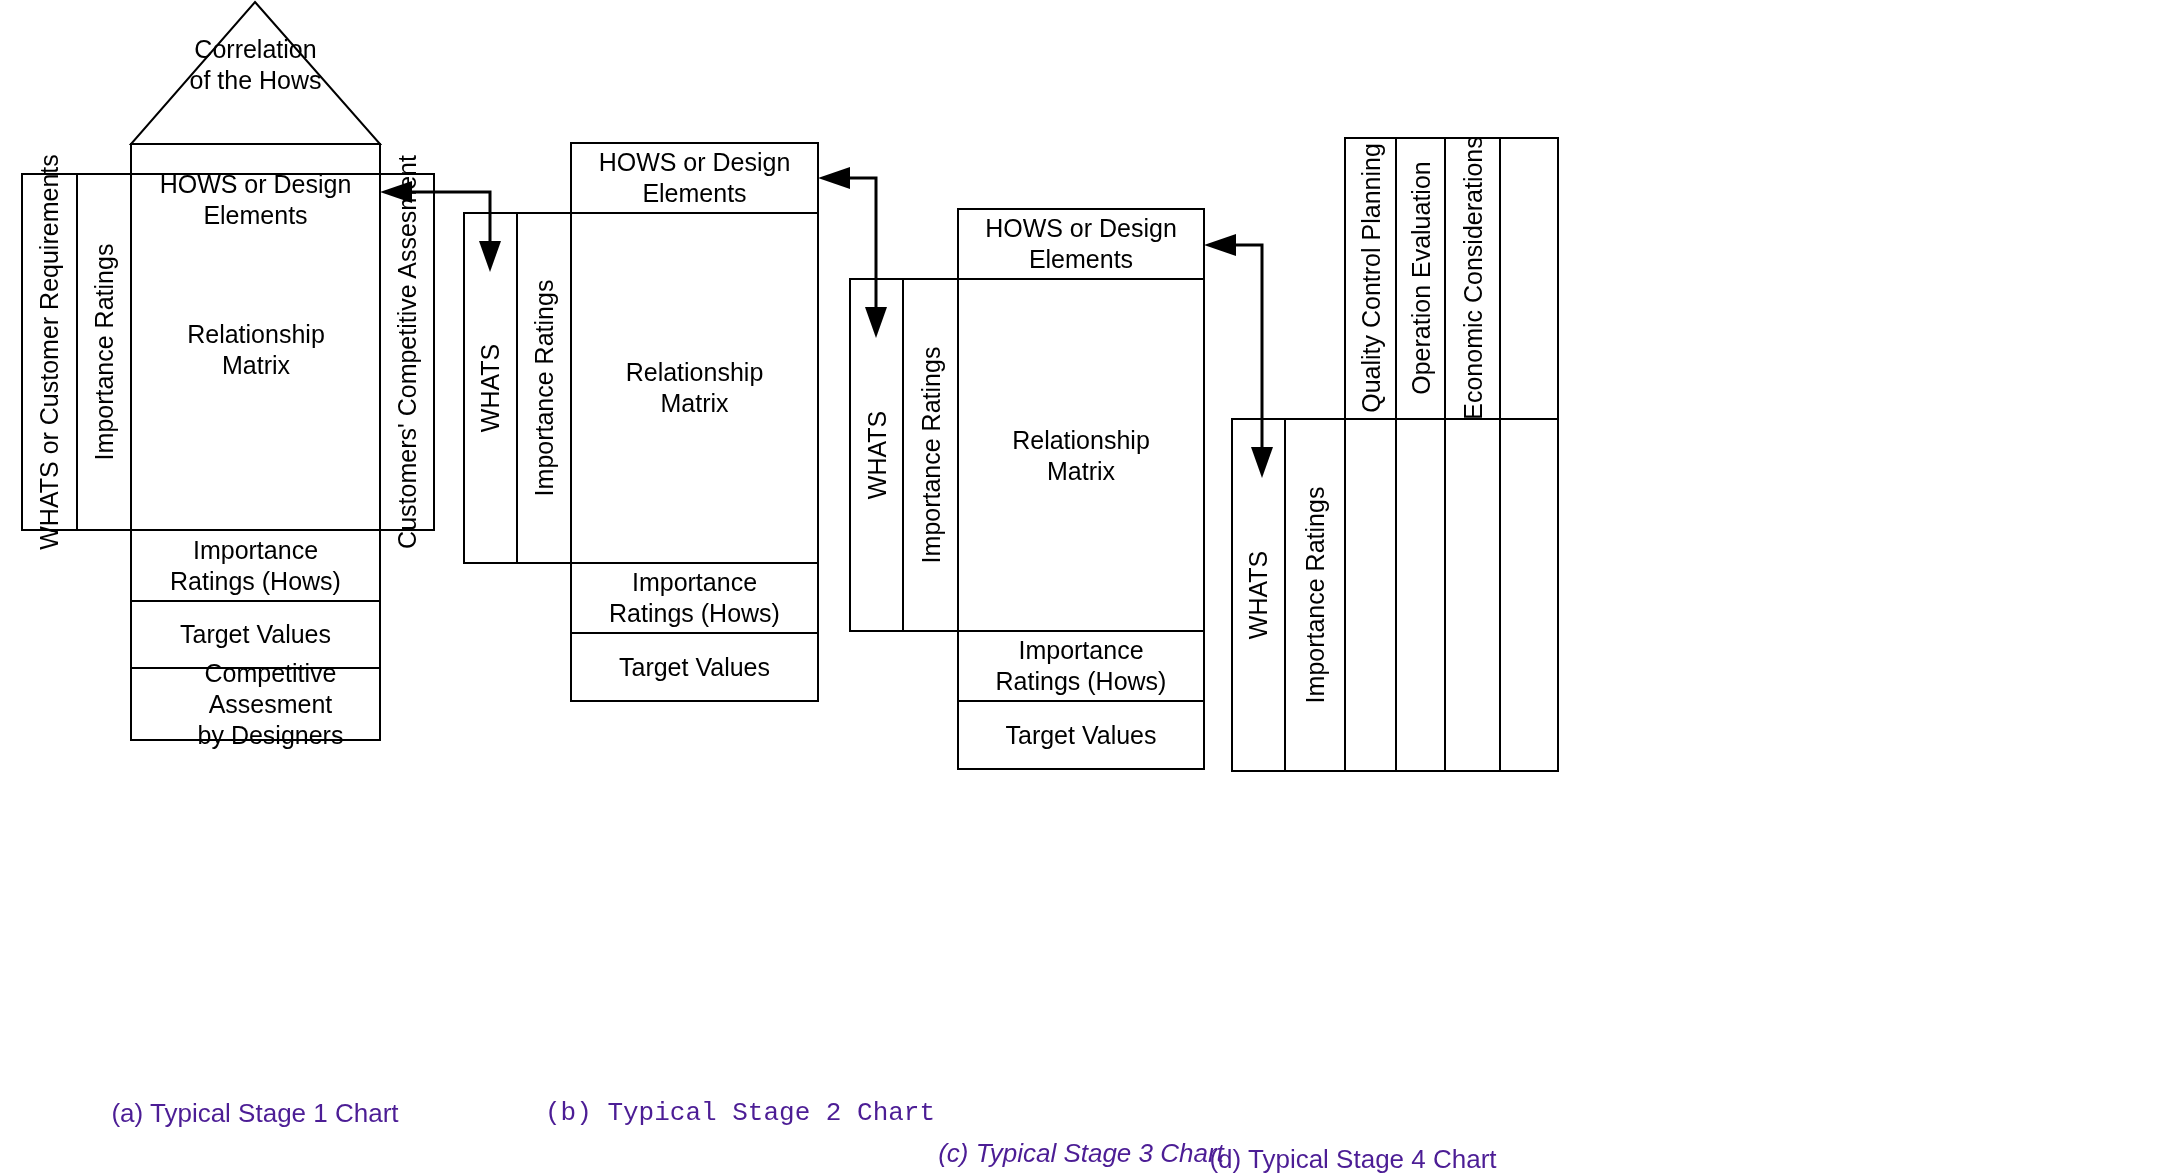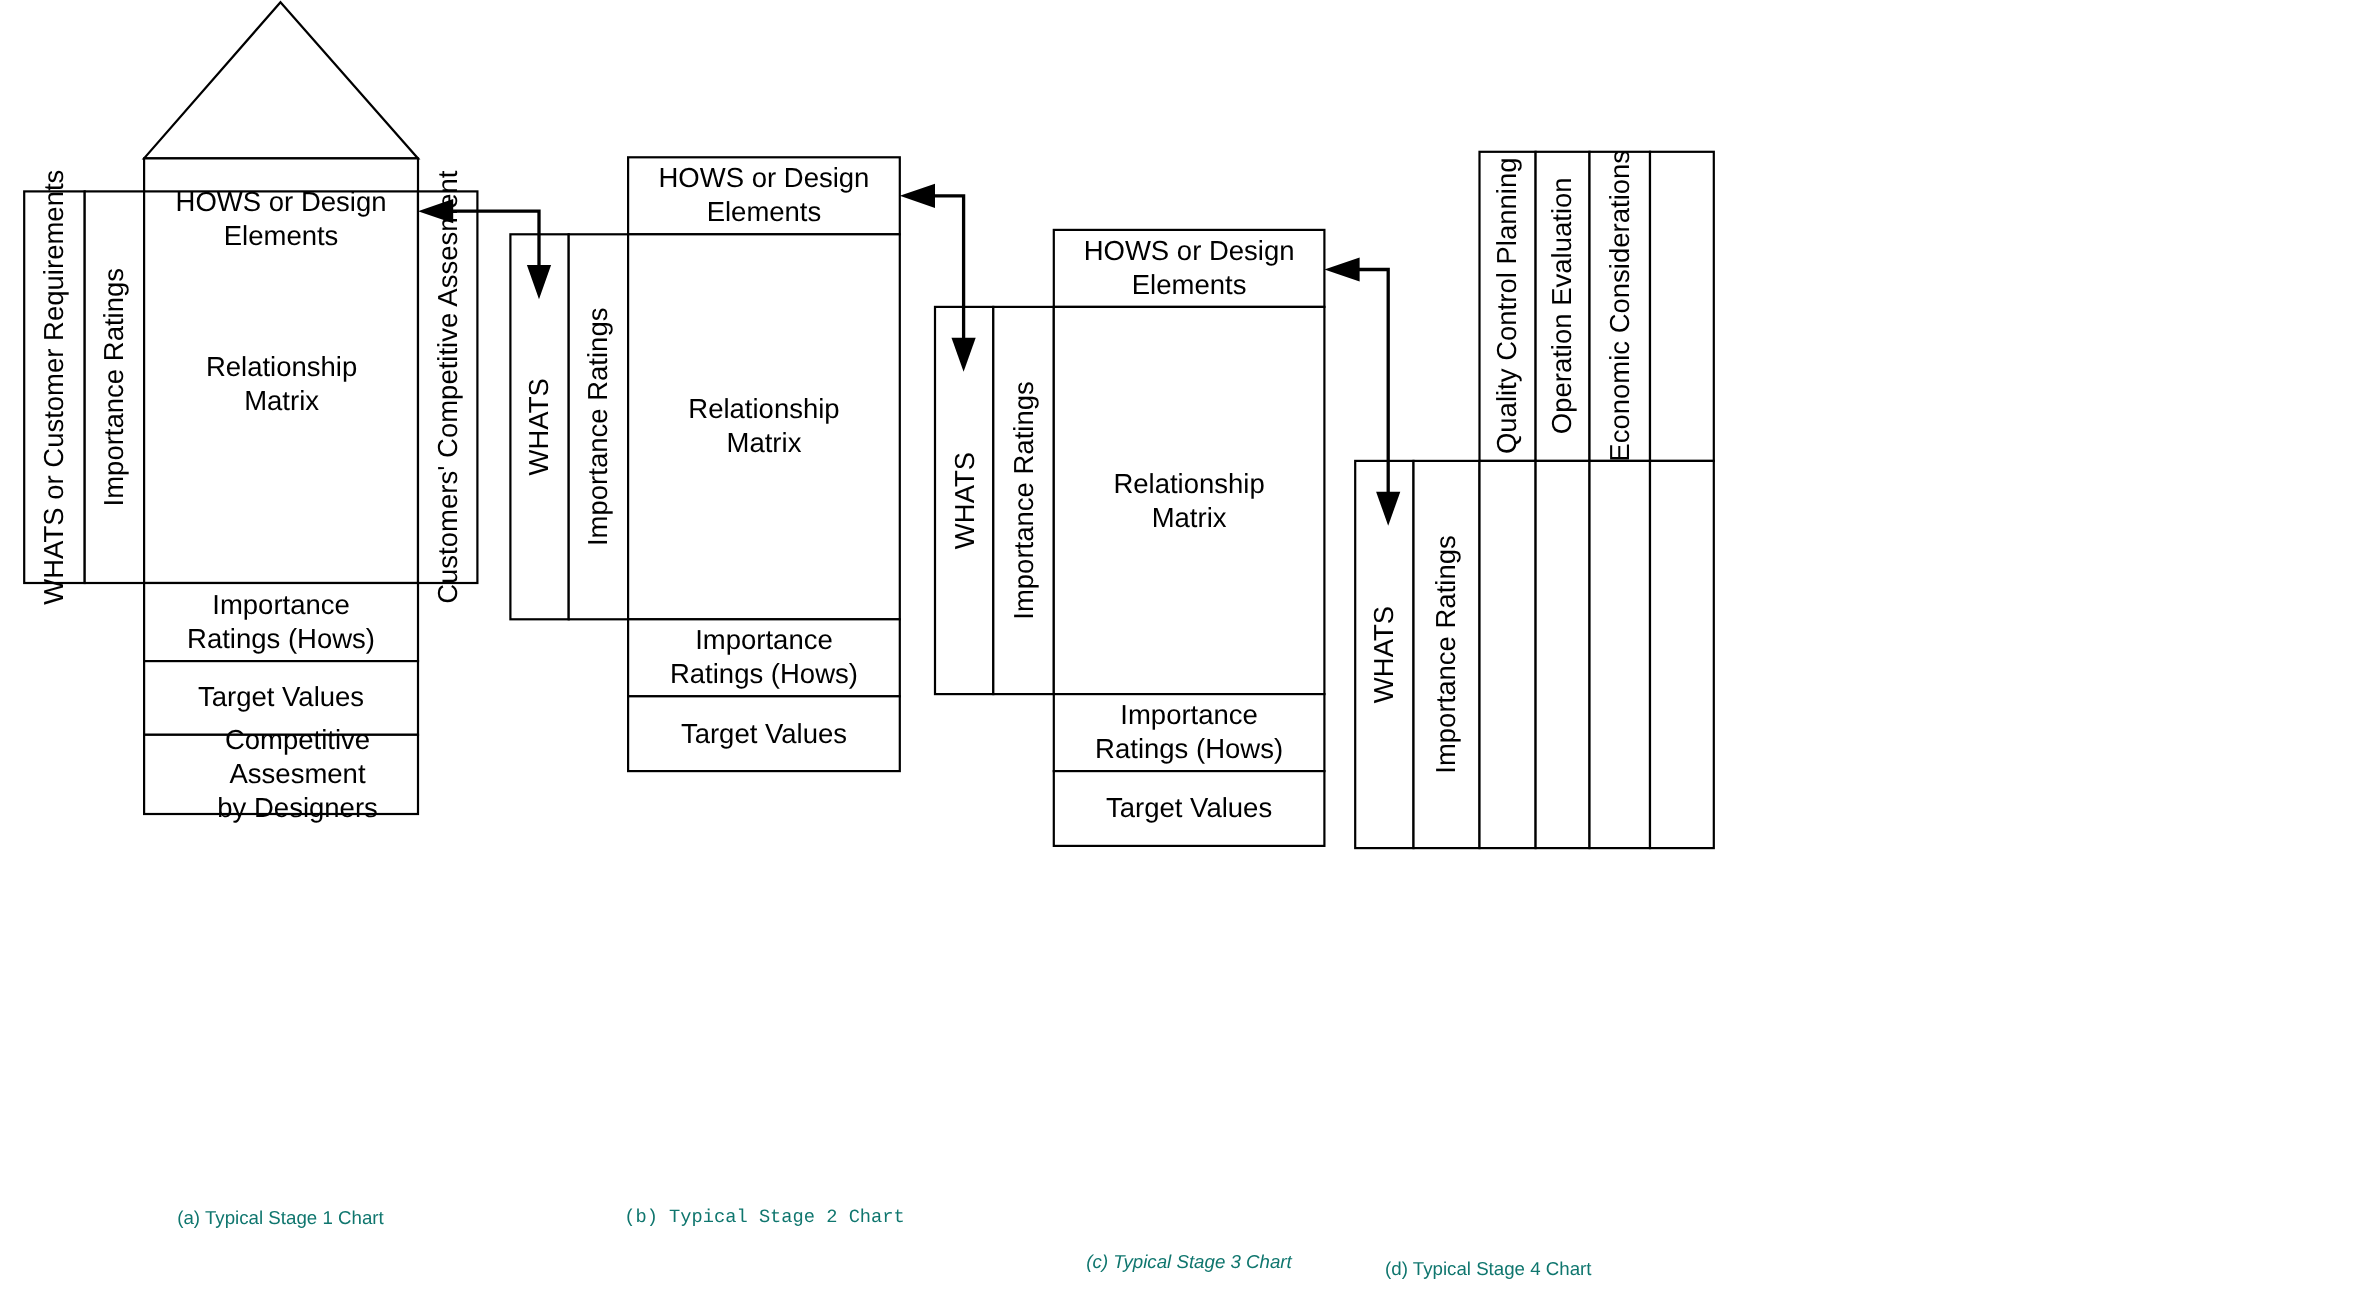--- a/index.html
+++ b/index.html
@@ -71,22 +71,22 @@
     transform-origin: center center;
     transform: rotate(-90deg);
     display: flex;
     align-items: center;
     justify-content: center;
     pointer-events: none;
   }
   .caption {
     position: absolute;
     font-family: "Liberation Sans", sans-serif;
-    font-size: 17px;
-    color: #0f766e;
+    font-size: 26px;
+    color: #4c1d95;
     white-space: nowrap;
     text-align: center;
   }
 </style>
 </head>
 <body>
 
 <div id="qfd-root">
 
   <svg class="qfd-svg" viewBox="0 0 2161 1173">
@@ -157,20 +157,22 @@
       <polygon class="arrow-head" points="876,338 865,307 887,307"></polygon>
     </g>
 
     <g>
       <path class="conn-path" d="M 1224 245 L 1262 245 L 1262 458"></path>
       <polygon class="arrow-head" points="1204,245 1236,234 1236,256"></polygon>
       <polygon class="arrow-head" points="1262,478 1251,447 1273,447"></polygon>
     </g>
   </svg>
 
+  <div class="lbl" style="left:148px; top:30px; width:215px; height:70px;">Correlation
+of the Hows</div>
 
   <div class="lbl" style="left:138px; top:150px; width:235px; height:100px;">HOWS or Design
 Elements</div>
 
   <div class="lbl-vert" style="left:-129px; top:333px; width:356px; height:38px;">WHATS or Customer Requirements</div>
 
   <div class="lbl-vert" style="left:-74px; top:333px; width:356px; height:38px;">Importance Ratings</div>
 
   <div class="lbl" style="left:140px; top:315px; width:232px; height:70px;">Relationship
 Matrix</div>

